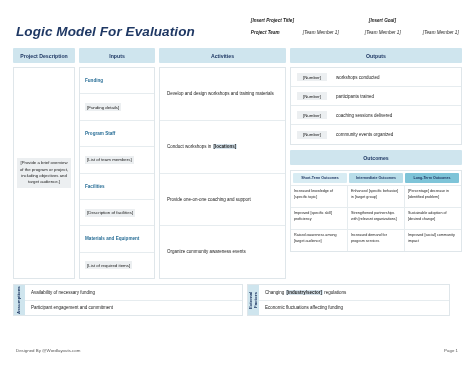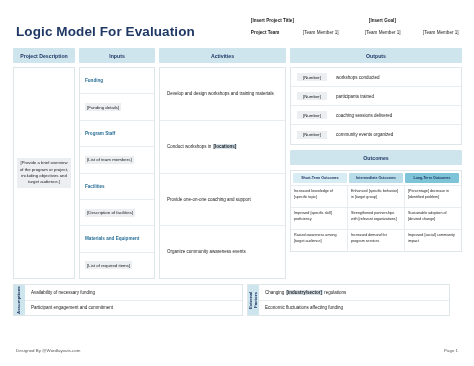--- a/index.html
+++ b/index.html
@@ -5,21 +5,21 @@
   * { box-sizing: border-box; margin: 0; padding: 0; }
   html, body {
     width: 474px; height: 366px;
     background: #ffffff;
     font-family: "Liberation Sans", sans-serif;
     overflow: hidden;
   }
   .page { position: relative; width: 474px; height: 366px; background: #fff; padding: 0; }
 
   
-  .header { display: flex; align-items: flex-start; padding: 18px 14px 0 16px; }
+  .header { display: flex; align-items: flex-start; padding: 18px 14px 0 16px; font-style: italic; }
   .title {
     font-size: 13.5px; font-weight: bold; color: #1f3864;
     letter-spacing: .1px; white-space: nowrap; padding-top: 6px;
   }
   .meta { margin-left: 56px; flex: 1; }
   .meta-row { display: flex; align-items: center; }
   .meta-row.r1 { margin-bottom: 7px; }
   .m-cell { font-size: 4.6px; color: #1a1a1a; }
   .m-cell.b { font-weight: bold; }
   .w1 { width: 52px; }

